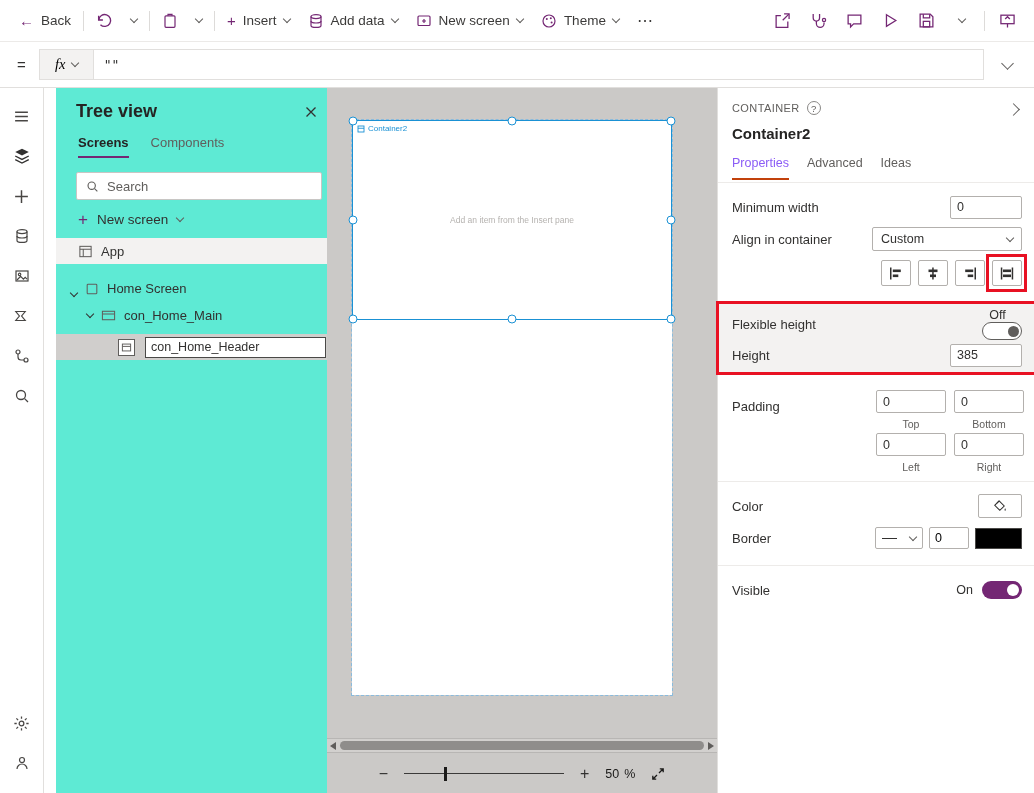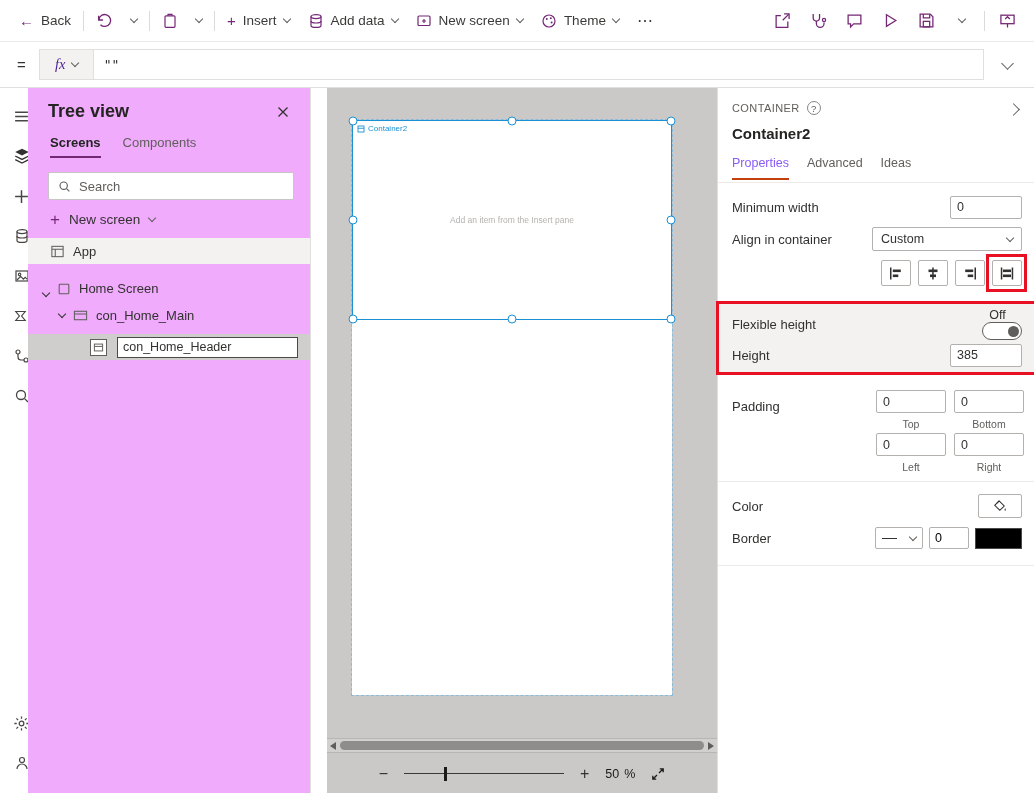--- a/index.html
+++ b/index.html
@@ -19,32 +19,32 @@
   .tb-right{margin-left:auto;display:flex;align-items:center;gap:2px;}
   .tb-iconbtn{width:34px;height:32px;display:flex;align-items:center;justify-content:center;cursor:pointer;}
   .tb-more{font-size:16px;color:#3b3a39;letter-spacing:1px;}
 
   
   .formulabar{position:absolute;top:42px;left:0;width:1034px;height:46px;background:#fff;border-bottom:1px solid #e1dfdd;display:flex;align-items:center;padding:0 10px;gap:6px;}
   .prop-select{width:192px;height:30px;border:1px solid #c8c6c4;border-radius:2px;background:#fff;display:flex;align-items:center;justify-content:space-between;padding:0 10px;font-size:13px;color:#323130;cursor:pointer;}
   .equals{font-size:15px;color:#323130;padding:0 7px;}
   .fx-group{flex:1;height:31px;border:1px solid #e1dfdd;display:flex;align-items:stretch;background:#fff;}
   .fx-btn{width:54px;background:#f3f2f1;display:flex;align-items:center;justify-content:center;gap:6px;border-right:1px solid #e1dfdd;cursor:pointer;}
-  .fx-txt{font-style:italic;font-family:"Liberation Serif",serif;font-size:14.5px;color:#4c1d95;}
+  .fx-txt{font-style:italic;font-family:"Liberation Serif",serif;font-size:14.5px;color:#000000;}
   .formula-input{flex:1;border:0;outline:0;padding:0 10px;font-size:13px;font-family:"DejaVu Sans Mono",monospace;color:#323130;background:#fff;}
   .fb-expand{width:34px;height:32px;display:flex;align-items:center;justify-content:center;cursor:pointer;}
 
   
   .rail{position:absolute;top:88px;left:0;width:44px;height:705px;background:#fff;border-right:1px solid #e1dfdd;display:flex;flex-direction:column;align-items:center;padding:8px 0 10px;}
   .rail-btn{width:44px;height:40px;display:flex;align-items:center;justify-content:center;color:#484644;cursor:pointer;}
   .rail-btn.selected{color:#1b1a19;}
   .rail-spacer{flex:1;}
 
   
-  .tree{position:absolute;top:88px;left:28px;width:283px;height:705px;background:#f0abfc;border-right:1px solid #e1dfdd;}
+  .tree{position:absolute;top:88px;left:56px;width:283px;height:705px;background:#5eead4;border-right:1px solid #e1dfdd;}
   .tree-title-row{display:flex;align-items:center;justify-content:space-between;padding:13px 18px 0 20px;}
   .tree-title{font-size:18px;font-weight:700;color:#252423;}
   .tree-close{cursor:pointer;padding:3px;}
   .tree-tabs{display:flex;gap:22px;padding:13px 0 0 22px;border-bottom:1px solid transparent;}
   .ttab{font-size:13px;color:#605e5c;padding-bottom:6px;cursor:pointer;}
   .ttab.active{color:#242424;font-weight:700;border-bottom:2px solid #742774;}
   .tree-search{margin:13px 16px 0 20px;height:28px;border:1px solid #c8c6c4;border-radius:2px;display:flex;align-items:center;padding:0 9px;gap:8px;background:#fff;}
   .tree-search input{border:0;outline:0;flex:1;font-size:13px;color:#323130;min-width:0;}
   .tree-search input::placeholder{color:#605e5c;}
   .newscreen{display:flex;align-items:center;gap:9px;margin:11px 0 10px 22px;font-size:13.5px;color:#323130;cursor:pointer;}
@@ -586,13 +586,22 @@
         <span class="hline"></span>
         <span class="chev"></span>
       </div>
       <input class="borderw" value="0" style="">
       <div class="swatch"></div>
     </div>
   </div>
 
   <div class="divider" style="top:477px;"></div>
 
+  <div class="prow" style="top:490px;height:24px;">
+    <span>Visible</span>
+    <span style="display:flex;align-items:center;">
+      <span class="tog-state">On</span>
+      <span class="toggle on">
+          <span class="knob"></span>
+        </span>
+    </span>
+  </div>
 </aside>
 
 </body></html>

